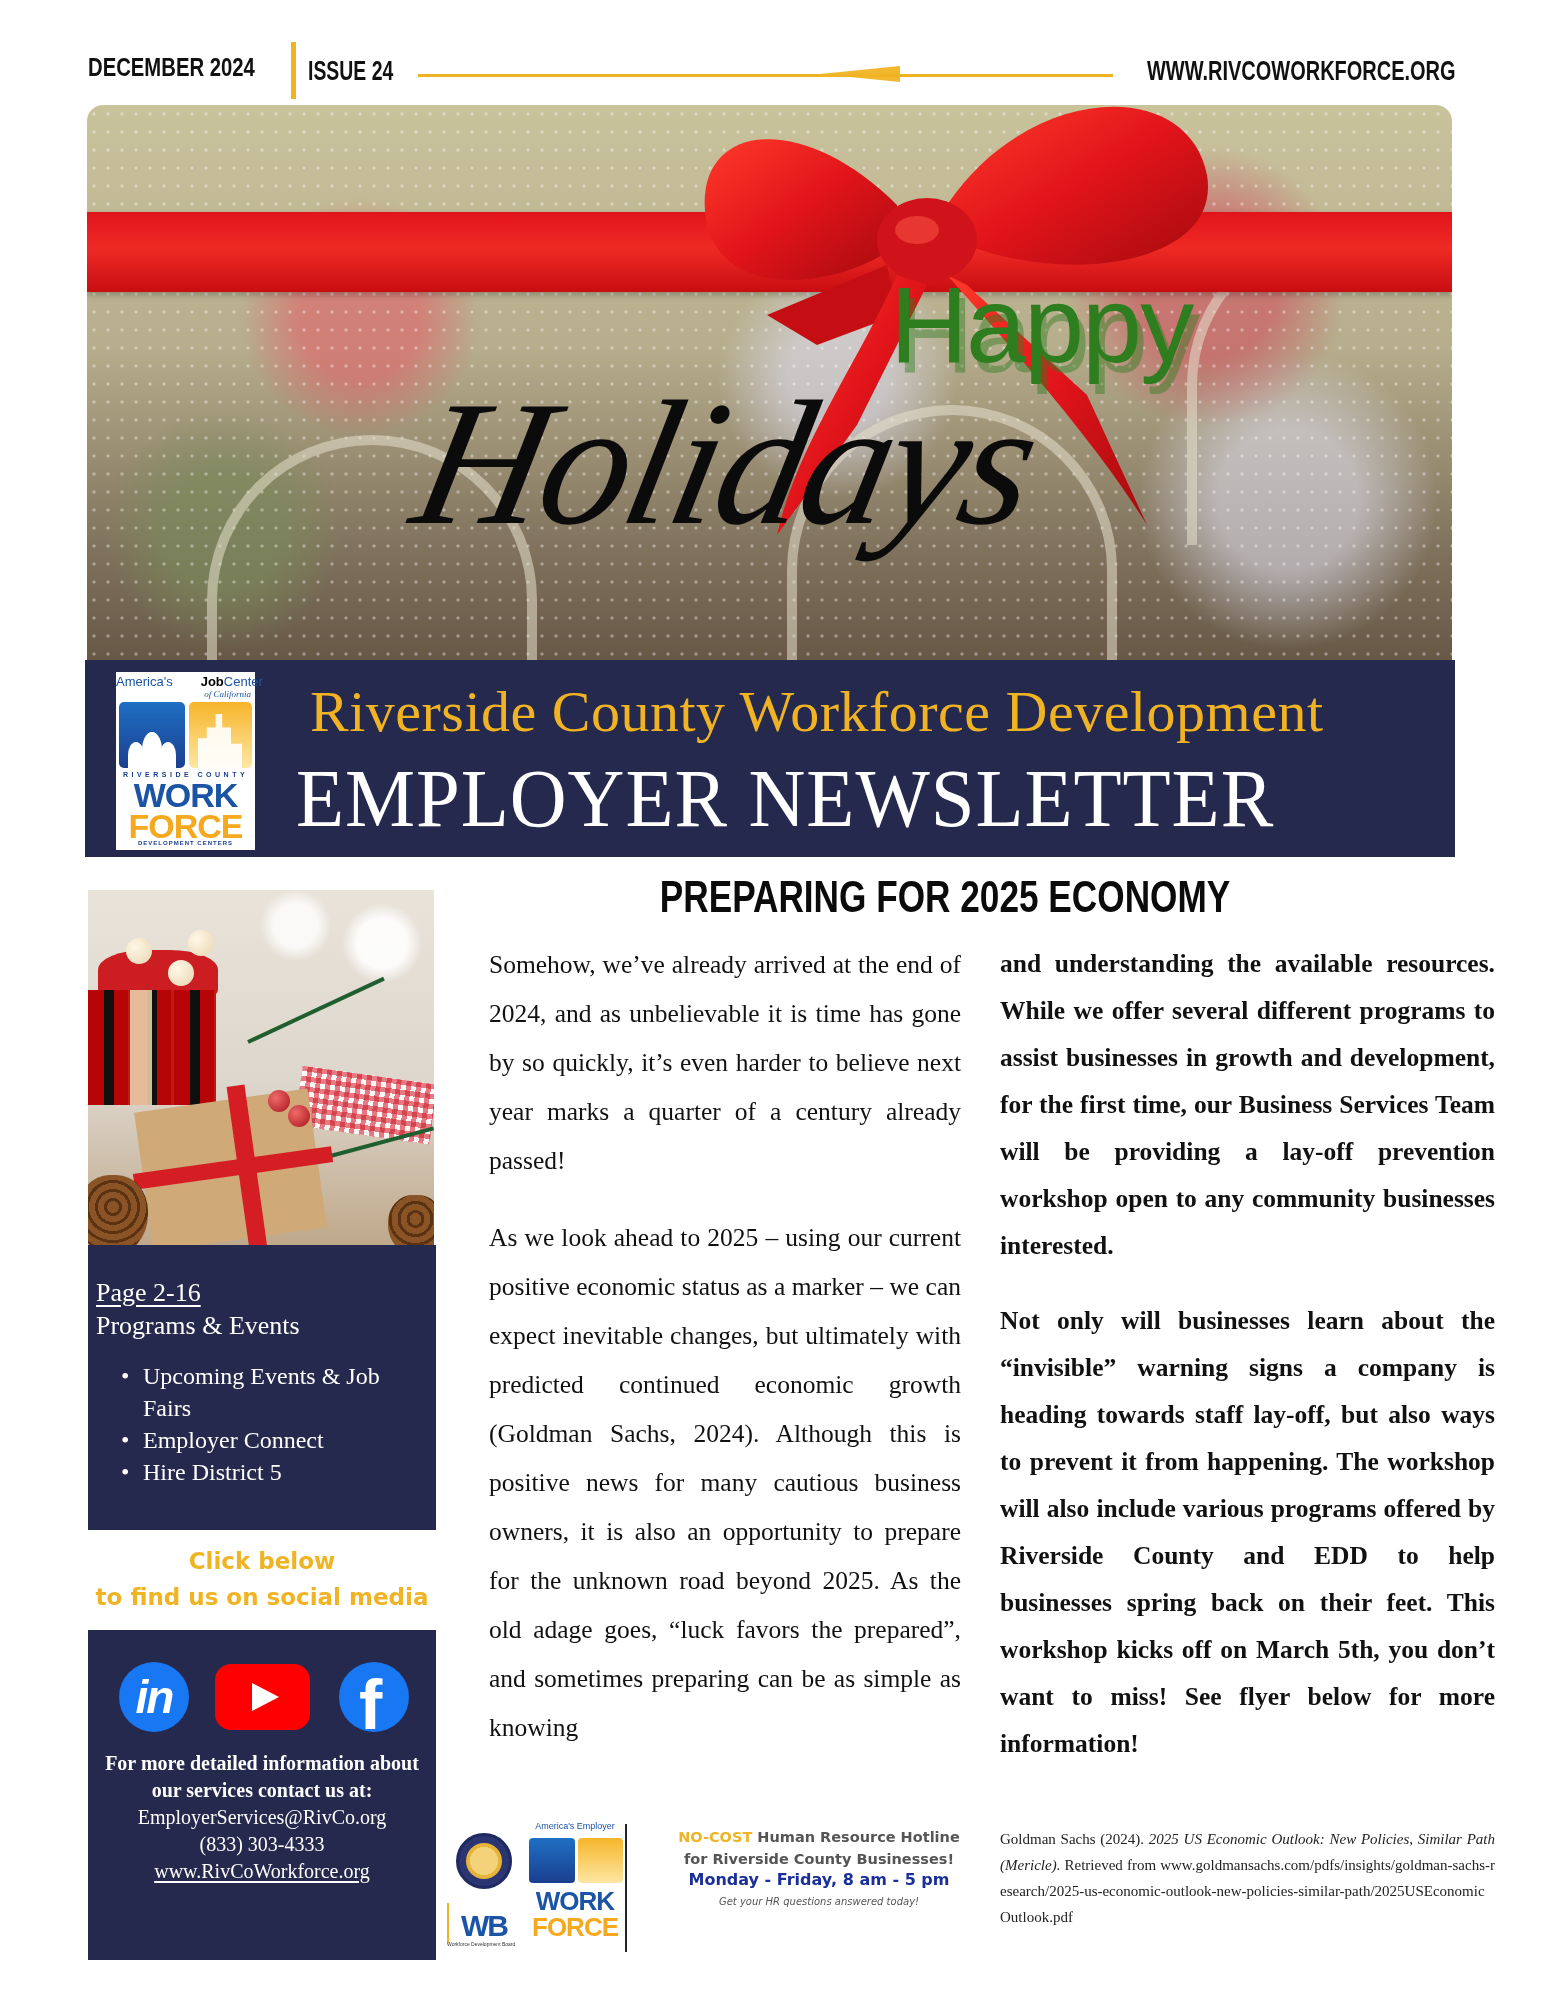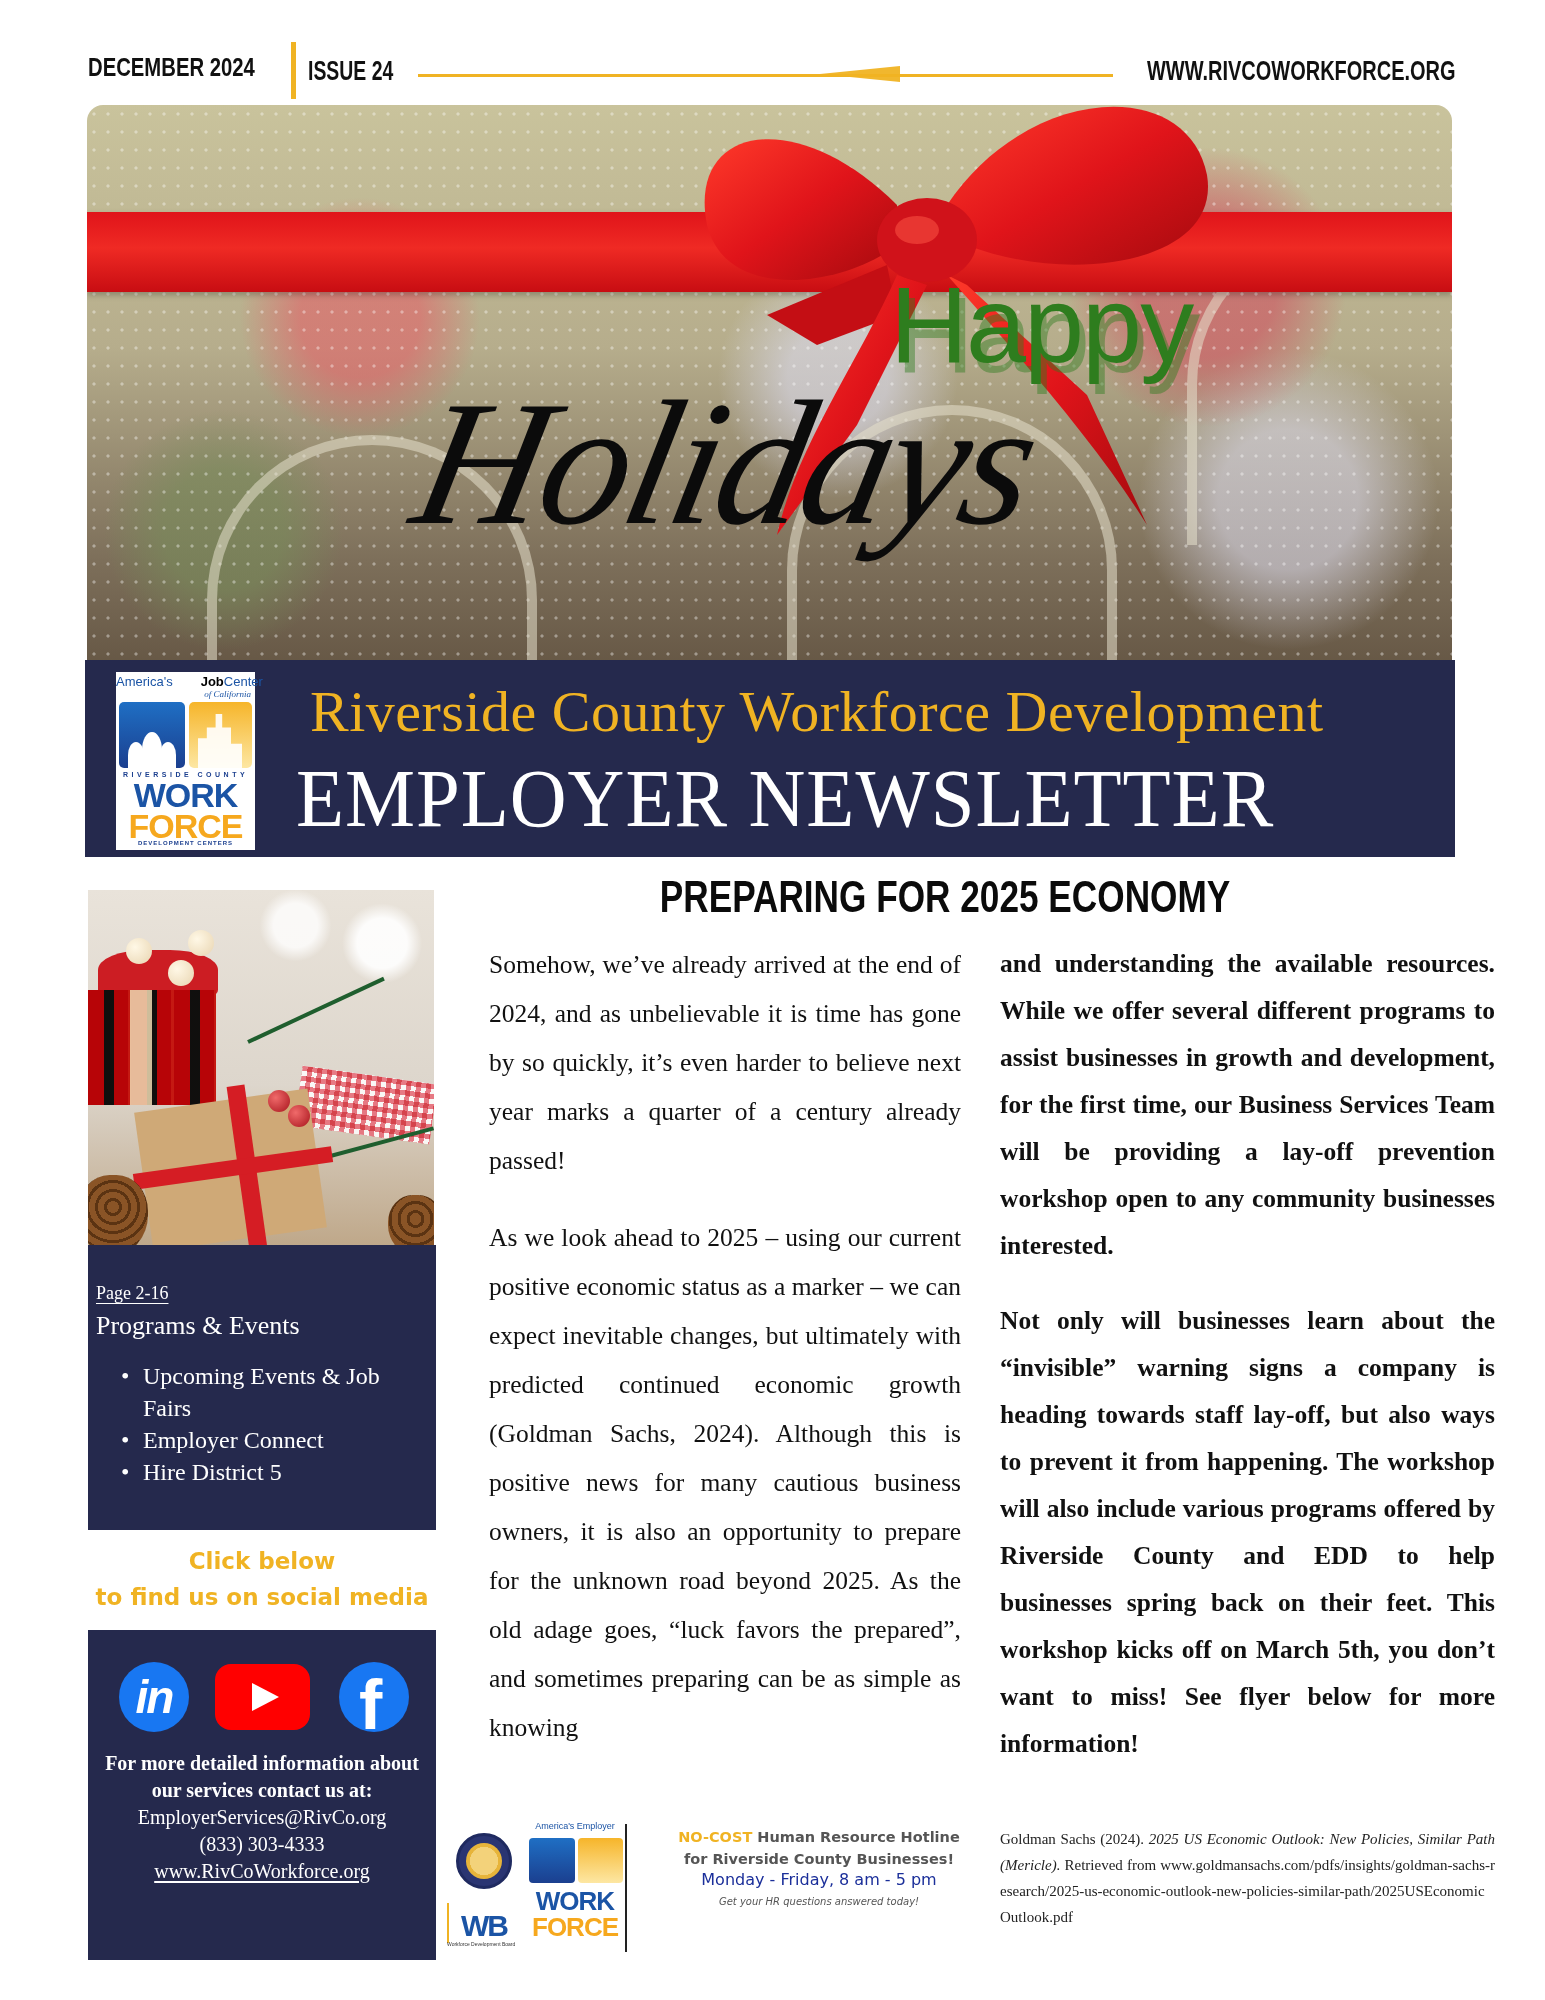--- a/index.html
+++ b/index.html
@@ -66,21 +66,21 @@
   .gift-ribbon-v { position: absolute; left: 150px; top: 195px; width: 18px; height: 165px; background: #d51d24; transform: rotate(-8deg); }
   .gift-ribbon-h { position: absolute; left: 45px; top: 270px; width: 200px; height: 16px; background: #d51d24; transform: rotate(-8deg); }
   .gift-bow-top { position: absolute; left: 10px; top: 60px; width: 120px; height: 50px; background: #cc1d23; border-radius: 40% 40% 20% 20%; }
   .berry { position: absolute; width: 26px; height: 26px; border-radius: 50%; background: radial-gradient(circle at 35% 35%, #fff8e6, #e8d4b0); }
   .berry.red { background: radial-gradient(circle at 35% 35%, #f06a6a, #a8141c); width: 22px; height: 22px; }
   .pine { position: absolute; height: 4px; background: #1f5e2e; transform-origin: left center; }
   .pinecone { position: absolute; width: 70px; height: 80px; border-radius: 45% 45% 50% 50%; background: repeating-radial-gradient(circle at 50% 40%, #8a5426 0 6px, #5b3312 6px 9px); }
   .gingham { position: absolute; left: 210px; top: 185px; width: 136px; height: 60px; background: repeating-linear-gradient(0deg, #fff 0 5px, #e96a78 5px 10px), repeating-linear-gradient(90deg, #fff 0 5px, #e96a78 5px 10px); background-blend-mode: multiply; opacity: .85; transform: rotate(8deg); }
 
   .programs-box { position: absolute; left: 88px; top: 1245px; width: 348px; height: 285px; background: #25294d; color: #fff; padding: 33px 7px 0 8px; }
-  .programs-pages { font-family: "Liberation Serif", serif; font-size: 18px; text-decoration: underline; text-underline-offset: 4px; color: #fff; display: block; line-height: 30px; }
+  .programs-pages { font-family: "Liberation Serif", serif; font-size: 26px; text-decoration: underline; text-underline-offset: 4px; color: #fff; display: block; line-height: 30px; }
   .programs-heading { font-family: "Liberation Serif", serif; font-size: 26px; color: #fff; line-height: 36px; display: block; }
   .programs-list { list-style: none; margin-top: 16px; padding-left: 25px; }
   .programs-list li { position: relative; font-family: "Liberation Serif", serif; font-size: 24px; line-height: 32px; padding-left: 22px; color: #fff; }
   .programs-list li::before { content: "•"; position: absolute; left: 0; top: 0; }
 
   .social-cta { position: absolute; left: 88px; top: 1543px; width: 348px; text-align: center; font-family: "DejaVu Sans", sans-serif; font-weight: 700; font-size: 23px; line-height: 36px; color: #f0b323; }
 
   .contact-box { position: absolute; left: 88px; top: 1630px; width: 348px; height: 330px; background: #25294d; }
   .social-icons { position: absolute; left: 0; top: 30px; width: 100%; height: 72px; }
   .icon-linkedin { position: absolute; left: 31px; top: 2px; width: 70px; height: 70px; border-radius: 50%; background: #1877f2; color: #fff; font-family: "Liberation Sans", sans-serif; font-weight: 700; font-size: 46px; line-height: 70px; text-align: center; letter-spacing: -2px; font-style: italic; }
@@ -114,21 +114,21 @@
   .mini-logo .ajc { position: absolute; left: 0; top: -3px; width: 96px; text-align: center; font-family: "Liberation Sans", sans-serif; font-size: 9px; color: #1b54a5; white-space: nowrap; }
   .mini-logo .b1 { position: absolute; left: 2px; top: 14px; width: 46px; height: 45px; border-radius: 4px; background: linear-gradient(180deg, #1f6fc4, #1b3f8f); }
   .mini-logo .b2 { position: absolute; left: 51px; top: 14px; width: 45px; height: 45px; border-radius: 4px; background: linear-gradient(180deg, #f6b52a, #fde7a3); }
   .mini-logo .w { position: absolute; left: 0; top: 64px; width: 96px; text-align: center; font-family: "Liberation Sans", sans-serif; font-weight: 900; font-size: 26px; line-height: 26px; color: #1b54a5; letter-spacing: -1px; }
   .mini-logo .f { position: absolute; left: 0; top: 90px; width: 96px; text-align: center; font-family: "Liberation Sans", sans-serif; font-weight: 900; font-size: 26px; line-height: 26px; color: #f6a81e; letter-spacing: -1px; }
 
   .hotline { position: absolute; left: 654px; top: 1826px; width: 330px; text-align: center; font-family: "DejaVu Sans", sans-serif; }
   .hotline .l1 { font-size: 14.5px; font-weight: 700; color: #555; line-height: 22px; display: block; white-space: nowrap; }
   .hotline .l1 .nc { color: #f0b323; }
   .hotline .phone { font-size: 33px; font-weight: 700; color: #1b2f9a; line-height: 38px; display: block; letter-spacing: -0.5px; margin-top: 2px; }
-  .hotline .hours { font-size: 16px; font-weight: 400; color: #1b2f9a; line-height: 20px; display: block; }
+  .hotline .hours { font-size: 16px; font-weight: 700; color: #1b2f9a; line-height: 20px; display: block; }
   .hotline .tag { font-size: 10px; font-style: italic; color: #555; line-height: 20px; display: block; margin-top: 2px; }
 </style>
 </head>
 <body>
 
 <div class="topbar">
   <span class="date-label">DECEMBER 2024</span>
   <span class="issue-divider"></span>
   <span class="issue-label">ISSUE 24</span>
   <span class="gold-rule"></span>

